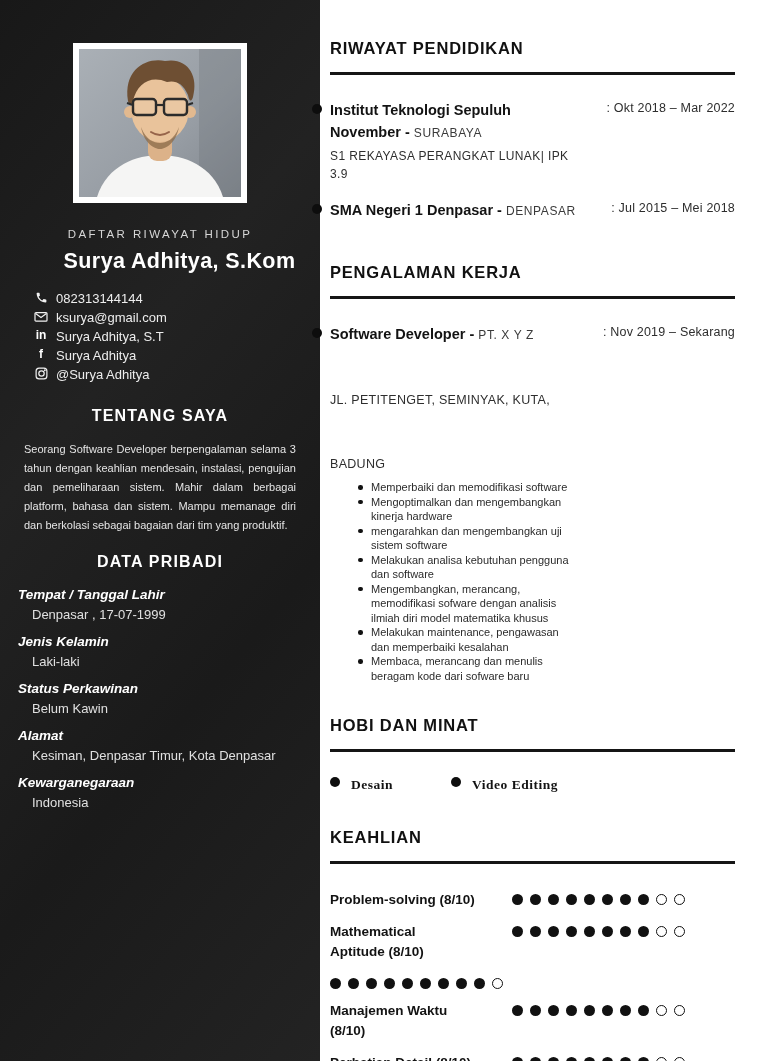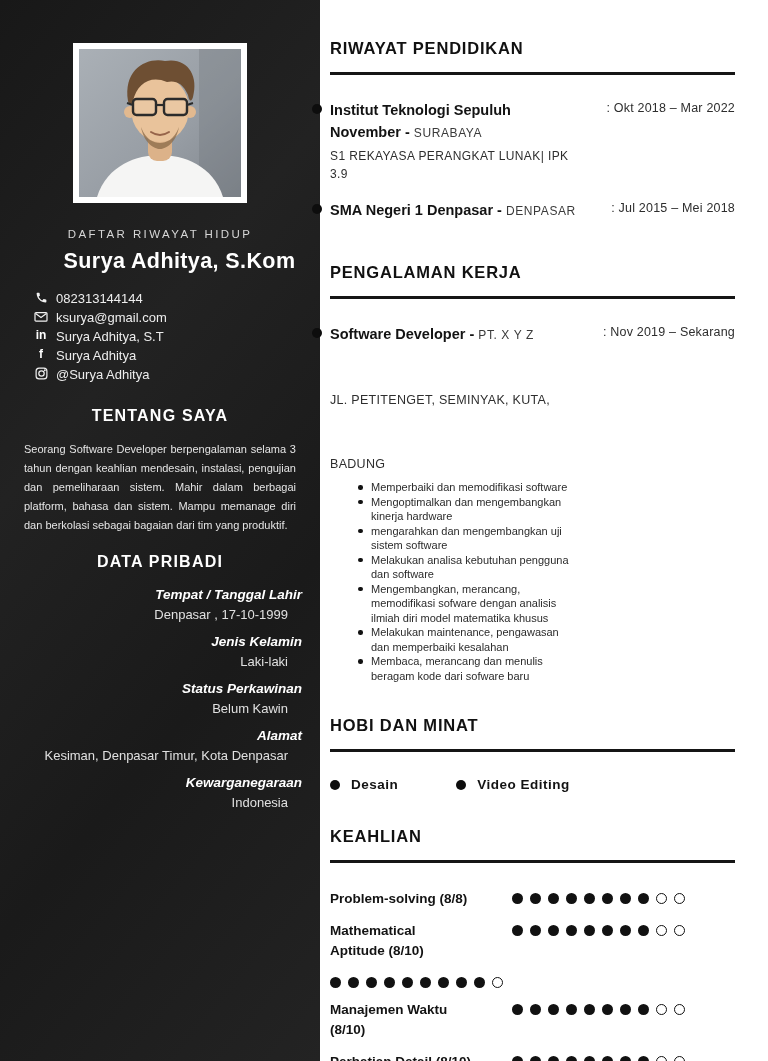--- a/index.html
+++ b/index.html
@@ -39,21 +39,21 @@
   .side-heading {
     text-align: center; font-size: 16px; font-weight: 700; color: #ffffff; letter-spacing: 1.2px;
   }
   .about-title { margin-top: 21px; }
   .about-text {
     margin: 15px 24px 16px 24px; text-align: justify;
     font-size: 11px; line-height: 19px; color: #e4e4e4;
   }
   .personal-title { margin-top: 18px; }
   .personal-list { margin-top: 16px; padding: 0 18px; }
-  .personal-item { text-align: right; margin-bottom: 10px; }
+  .personal-item { text-align: left; margin-bottom: 10px; }
   .personal-label { font-size: 13.5px; font-weight: 700; font-style: italic; color: #ffffff; }
   .personal-value { font-size: 13px; color: #e0e0e0; margin-top: 4px; line-height: 18px; padding: 0 14px; }
 
   
   .main { position: absolute; left: 290px; top: 0; right: 0; padding: 38px 33px 0 40px; }
   .section-title { font-size: 16.5px; font-weight: 700; color: #111; letter-spacing: 0.8px; line-height: 20px; }
   .section-underline { height: 3px; background: #151515; margin-top: 14px; }
 
   .entries { margin-top: 24px; }
   .entry { position: relative; display: flex; margin-bottom: 16px; justify-content: center; }
@@ -68,21 +68,21 @@
   .work-addr { font-size: 12.5px; letter-spacing: 0.3px; color: #2e2e2e; line-height: 20px; margin-top: 44px; }
   .duties { list-style: none; margin: 6px 0 0 28px; }
   .duty { position: relative; padding-left: 13px; font-size: 11px; line-height: 14.5px; color: #2b2b2b; }
   .duty::before { content: ""; position: absolute; left: 0; top: 5px; width: 4.5px; height: 4.5px; border-radius: 50%; background: #111; }
 
   .section-gap { margin-top: 32px; }
   .section-gap-lg { margin-top: 40px; }
   .section-gap-md { margin-top: 34px; }
 
   .hobby-row { display: flex; gap: 58px; margin-top: 25px; }
-  .hobby-item { display: flex; align-items: center; }
+  .hobby-item { display: flex; align-items: flex-start; font-family: Liberation Serif, serif; }
   .hobby-bullet { width: 10px; height: 10px; border-radius: 50%; background: #0d0d0d; margin-right: 11px; flex: none; }
   .hobby-label { font-size: 13.5px; font-weight: 700; color: #131313; letter-spacing: 0.5px; }
 
   .skills-list { margin-top: 26px; }
   .skill-row { display: flex; align-items: flex-start; margin-bottom: 12px; }
   .skill-label { width: 182px; flex: none; font-size: 13.5px; font-weight: 700; color: #131313; line-height: 20px; white-space: pre-line; }
   .skill-dots { display: flex; gap: 7px; padding-top: 4px; }
   .dot { width: 11px; height: 11px; border-radius: 50%; flex: none; }
   .dot.filled { background: #111; }
   .dot.empty { background: #fff; border: 1.6px solid #111; }
@@ -167,21 +167,21 @@
       </li>
     </ul>
 
     <h2 class="side-heading about-title">TENTANG SAYA</h2>
     <p class="about-text">Seorang Software Developer berpengalaman selama 3 tahun dengan keahlian mendesain, instalasi, pengujian dan pemeliharaan sistem. Mahir dalam berbagai platform, bahasa dan sistem. Mampu memanage diri dan berkolasi sebagai bagaian dari tim yang produktif.</p>
 
     <h2 class="side-heading personal-title">DATA PRIBADI</h2>
     <div class="personal-list">
       <div class="personal-item">
         <div class="personal-label">Tempat / Tanggal Lahir</div>
-        <div class="personal-value">Denpasar , 17-10-1999</div>
+        <div class="personal-value">Denpasar , 17-07-1999</div>
       </div>
       <div class="personal-item">
         <div class="personal-label">Jenis Kelamin</div>
         <div class="personal-value">Laki-laki</div>
       </div>
       <div class="personal-item">
         <div class="personal-label">Status Perkawinan</div>
         <div class="personal-value">Belum Kawin</div>
       </div>
       <div class="personal-item">
@@ -266,21 +266,21 @@
           <span class="hobby-label">Video Editing</span>
         </div>
       </div>
     </section>
 
     <section class="section-gap-md">
       <h2 class="section-title">KEAHLIAN</h2>
       <div class="section-underline"></div>
       <div class="skills-list">
         <div class="skill-row">
-          <div class="skill-label">Problem-solving (8/8)</div>
+          <div class="skill-label">Problem-solving (8/10)</div>
           <div class="skill-dots">
               <span class="dot filled"></span>
               <span class="dot filled"></span>
               <span class="dot filled"></span>
               <span class="dot filled"></span>
               <span class="dot filled"></span>
               <span class="dot filled"></span>
               <span class="dot filled"></span>
               <span class="dot filled"></span>
               <span class="dot empty"></span>

